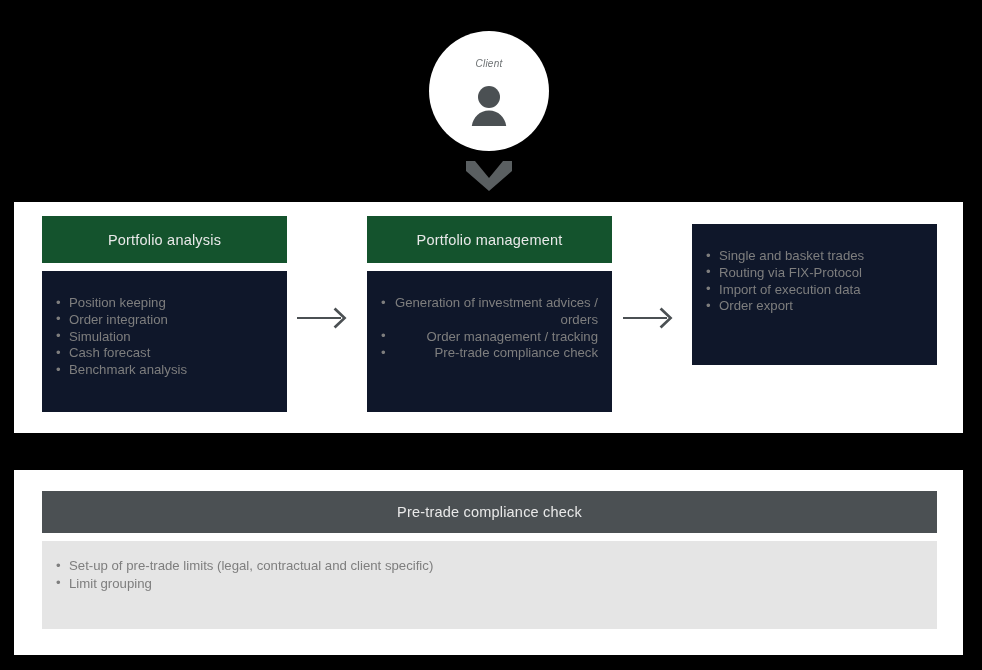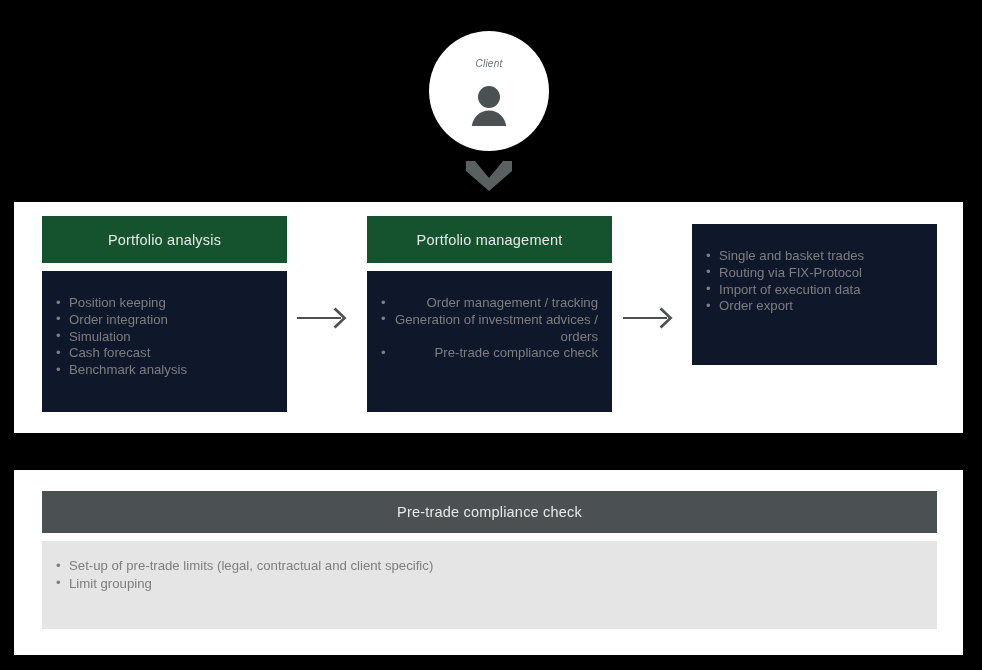--- a/index.html
+++ b/index.html
@@ -190,22 +190,22 @@
         <li>Cash forecast</li>
         <li>Benchmark analysis</li>
       </ul>
     </div>
   </div>
 
   <div id="column-portfolio-management" class="flow-column">
     <div class="column-header">Portfolio management</div>
     <div class="column-body">
       <ul class="bullet-list">
+        <li>Generation of investment advices / orders</li>
         <li>Order management / tracking</li>
-        <li>Generation of investment advices / orders</li>
         <li>Pre-trade compliance check</li>
       </ul>
     </div>
   </div>
 
   <div id="column-trading" class="flow-column">
     <div class="column-body">
       <ul class="bullet-list">
         <li>Single and basket trades</li>
         <li>Routing via FIX-Protocol</li>

